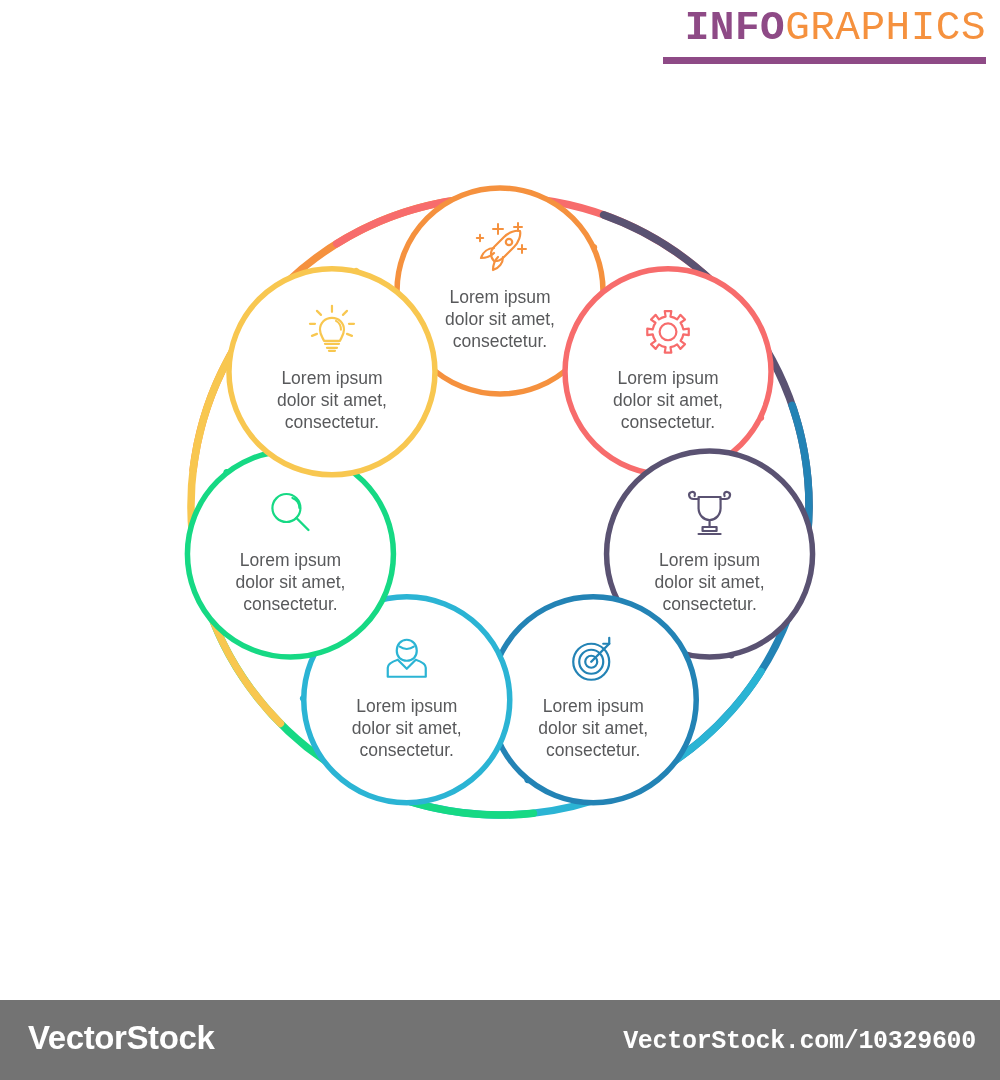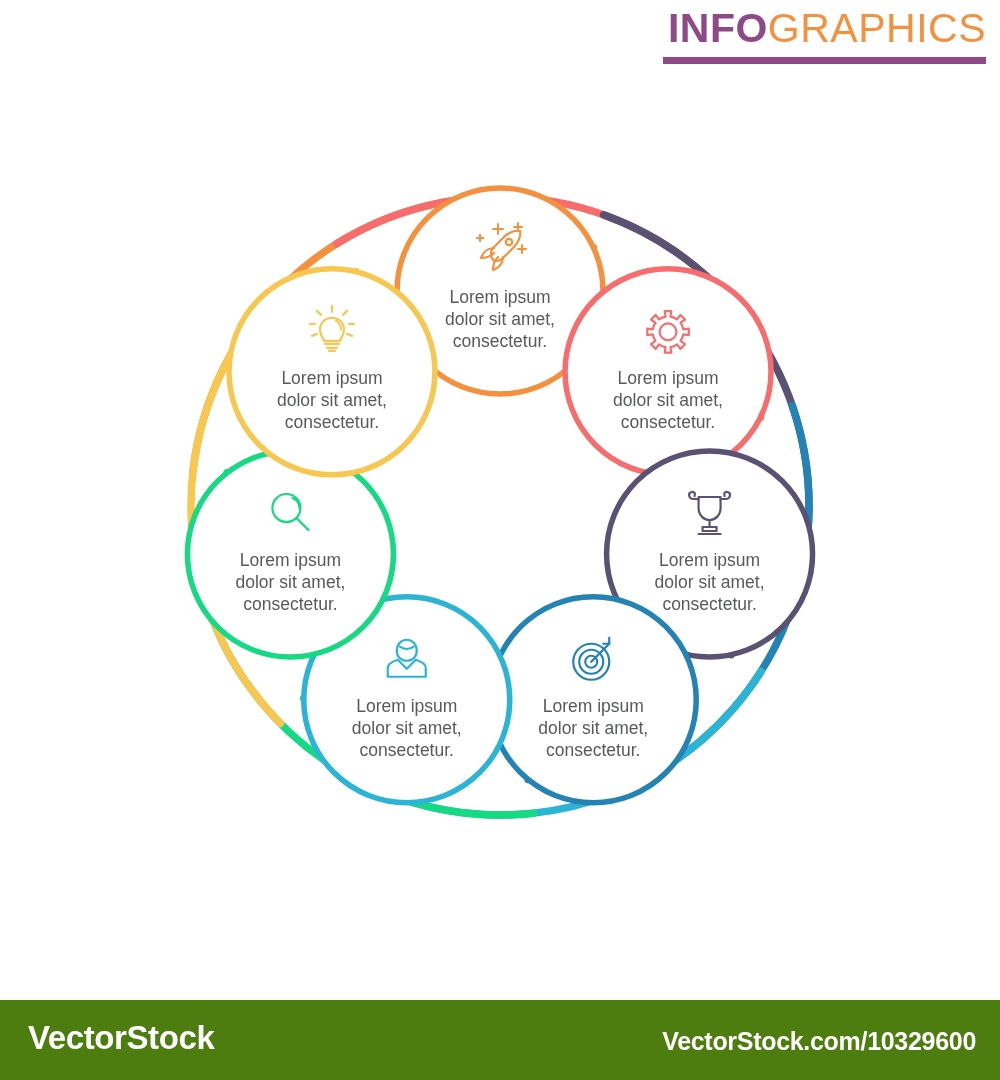--- a/index.html
+++ b/index.html
@@ -24,20 +24,21 @@
     height: 92px;
   }
   #brand-title {
     position: absolute;
     right: 14px;
     top: 8px;
     font-size: 41px;
     letter-spacing: 0.5px;
     white-space: nowrap;
     line-height: 1;
+    font-family: Liberation Mono, monospace;
   }
   #brand-title .w1 {
     font-weight: bold;
   }
   #brand-title .w2 {
     font-weight: normal;
   }
   #brand-rule {
     position: absolute;
     right: 14px;
@@ -87,21 +88,21 @@
     font-family: "Liberation Sans", sans-serif;
   }
   #footer-url {
     position: absolute;
     right: 24px;
     top: 27px;
     color: #ffffff;
     font-size: 25px;
     font-weight: bold;
     letter-spacing: -0.3px;
-    font-family: Liberation Sans, sans-serif;
+    font-family: Liberation Mono, monospace;
   }
 </style>
 </head>
 <body>
 
 <div id="header">
   <div id="brand-title">
     <span class="w1" style="color: rgb(142, 74, 134);">INFO</span><span class="w2" style="color: rgb(245, 145, 62);">GRAPHICS</span>
   </div>
   <div id="brand-rule" style="background: rgb(142, 74, 134);"></div>
@@ -213,16 +214,16 @@
             <path d="M22,-8 L17,-8" stroke="#F8C750" stroke-width="2.2" stroke-linecap="round" fill="none"></path>
             <path d="M-20,4 L-15,2" stroke="#F8C750" stroke-width="2.2" stroke-linecap="round" fill="none"></path>
             <path d="M20,4 L15,2" stroke="#F8C750" stroke-width="2.2" stroke-linecap="round" fill="none"></path>
           </g>
           <text x="0" y="12" text-anchor="middle" class="node-label"><tspan x="0" dy="0">Lorem ipsum</tspan><tspan x="0" dy="22">dolor sit amet,</tspan><tspan x="0" dy="22">consectetur.</tspan></text>
         </g>
       </g>
   </svg>
 </div>
 
-<div id="footer" style="background: #4d7c0f;">
+<div id="footer" style="background: #737373;">
   <div id="footer-brand">VectorStock</div>
   <div id="footer-url">VectorStock.com/10329600</div>
 </div>
 
 </body></html>

